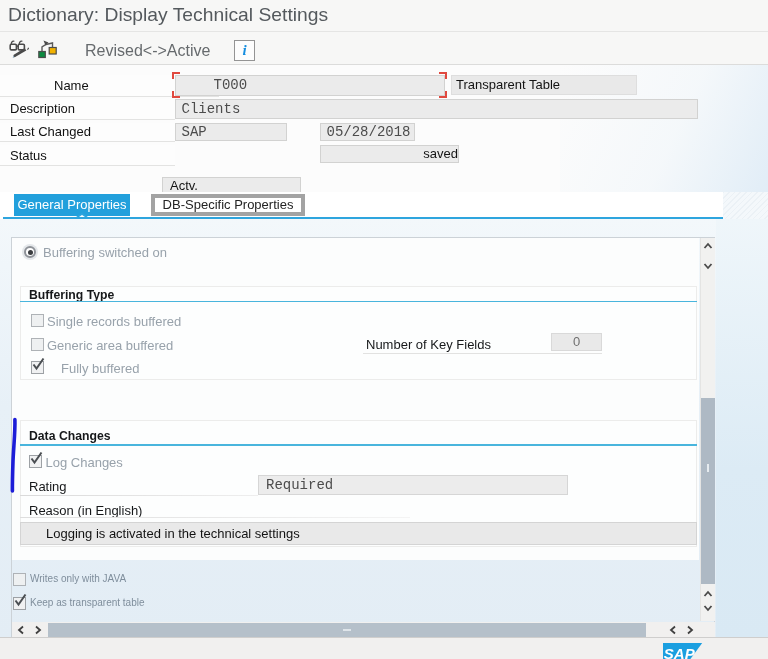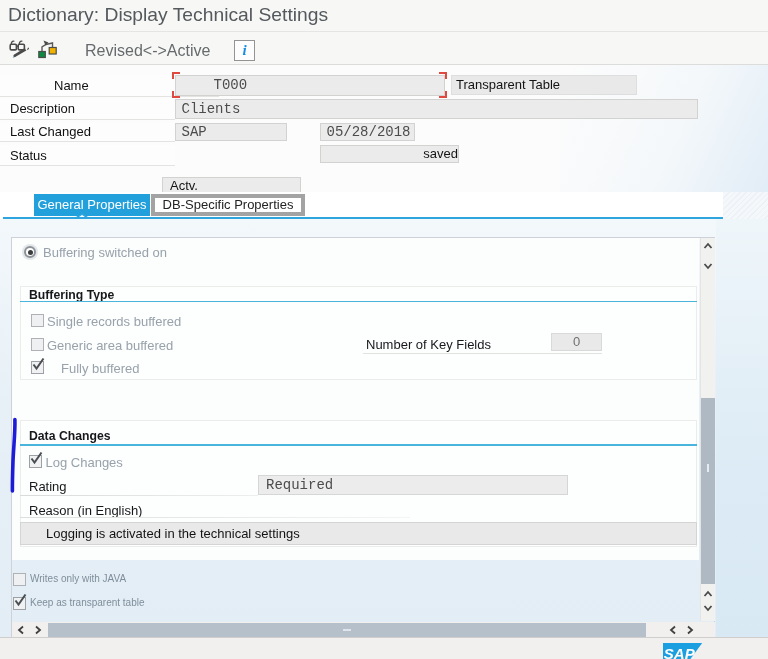--- a/index.html
+++ b/index.html
@@ -19,21 +19,21 @@
   
   #form{left:0;top:65px;width:768px;height:127px;background:#fcfcfc;}
   .lrow{left:0;width:175px;background:#fdfdfd;border-bottom:1px solid #e3e3e2;}
   .lbl{font-size:13px;color:#111;padding-left:10px;display:flex;align-items:center;height:100%;}
   .fld{background:#ebebeb;border:1px solid #d2d2d1;box-sizing:border-box;display:flex;align-items:center;}
   .mono{font-family:"Liberation Mono",monospace;font-size:14px;color:#4c4c4c;letter-spacing:0px;}
   .sanstxt{font-size:13px;color:#141414;}
   
   #tabstrip{left:0;top:192px;width:723px;height:25px;background:#ffffff;}
   #tab1{left:14px;top:194px;width:116px;height:21.5px;background:#22a0dc;color:#fff;font-size:13px;
-        display:flex;align-items:center;justify-content:center;margin-left:20px;}
+        display:flex;align-items:center;justify-content:center;}
   #tab2{left:151px;top:194px;width:154px;height:21.5px;background:#fff;border:4px solid #a3a3a3;box-sizing:border-box;
         color:#232323;font-size:13px;display:flex;align-items:center;justify-content:center;}
   #tabline{left:3px;top:217px;width:720px;height:2px;background:#2ea5de;}
   #notch-b{left:76px;top:212.5px;width:0;height:0;border-left:6px solid transparent;border-right:6px solid transparent;border-bottom:4.5px solid #2ea5de;}
   #notch-w{left:78.5px;top:214.5px;width:0;height:0;border-left:3.5px solid transparent;border-right:3.5px solid transparent;border-bottom:2.5px solid #ffffff;}
   
   #work{left:0;top:219px;width:768px;height:418px;background:linear-gradient(to bottom,#f3f8fb,#e7f0f7 45%,#e3edf5);}
   #rightcol{left:716px;top:219px;width:52px;height:418px;background:linear-gradient(to bottom,#eff6fa,#dcebf5 60%,#d9e9f4);}
   #panel{left:11px;top:237px;width:704px;height:400px;border:1px solid #ccd2d7;box-sizing:border-box;}
   #inner{left:12px;top:238px;width:687px;height:322px;background:#fcfdfd;}

